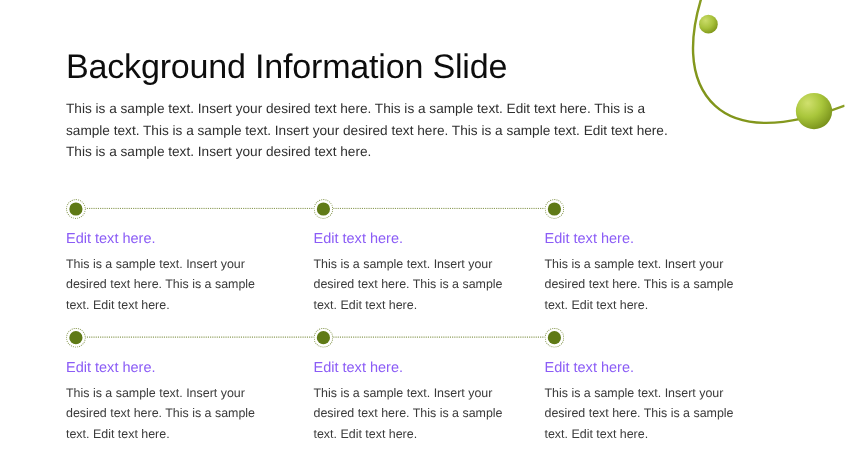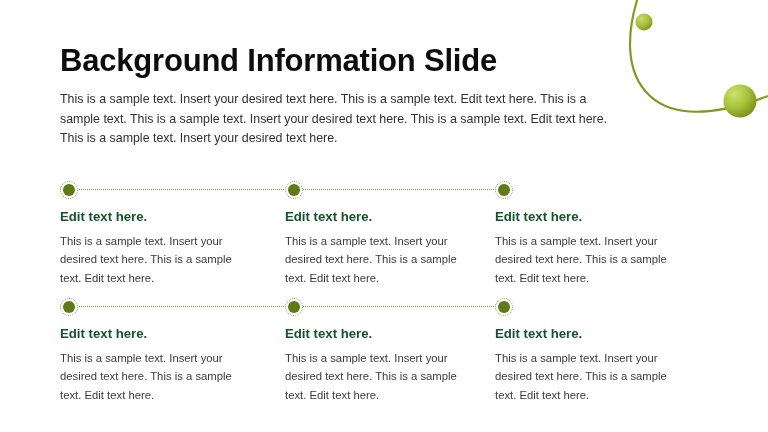--- a/index.html
+++ b/index.html
@@ -33,21 +33,21 @@
     height: 175px;
     pointer-events: none;
   }
 
   
   #title {
     position: absolute;
     left: 60px;
     top: 44px;
     font-size: 31px;
-    font-weight: bold;
+    font-weight: normal;
     color: #0d0d0d;
     letter-spacing: -0.2px;
     line-height: 1.1;
     white-space: nowrap;
   }
 
   #intro {
     position: absolute;
     left: 60px;
     top: 90px;
@@ -108,22 +108,22 @@
     margin: -6px 0 0 -6px;
     border-radius: 50%;
     background: #5f7a16;
   }
 
   .card-heading {
     position: absolute;
     left: 0;
     top: 28px;
     font-size: 13.2px;
-    font-weight: bold;
-    color: #14532d;
+    font-weight: normal;
+    color: #8b5cf6;
     white-space: nowrap;
   }
 
   .card-body {
     position: absolute;
     left: 0;
     top: 51px;
     width: 176px;
     font-size: 11.3px;
     line-height: 1.62;

